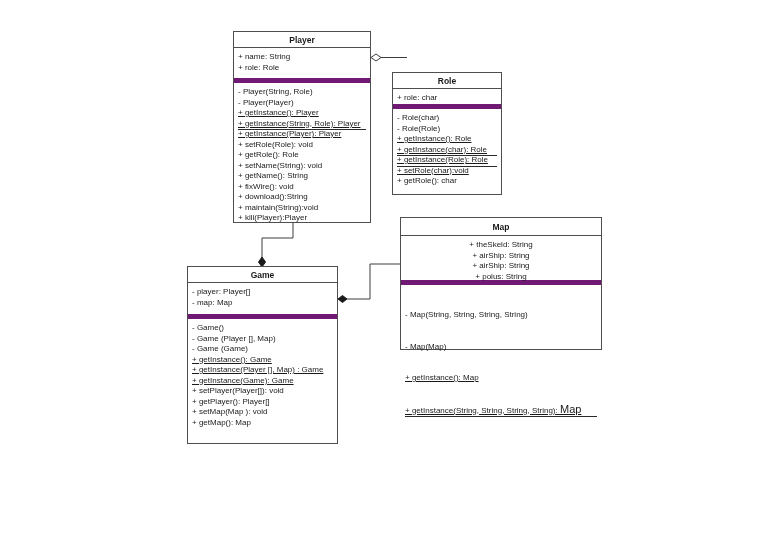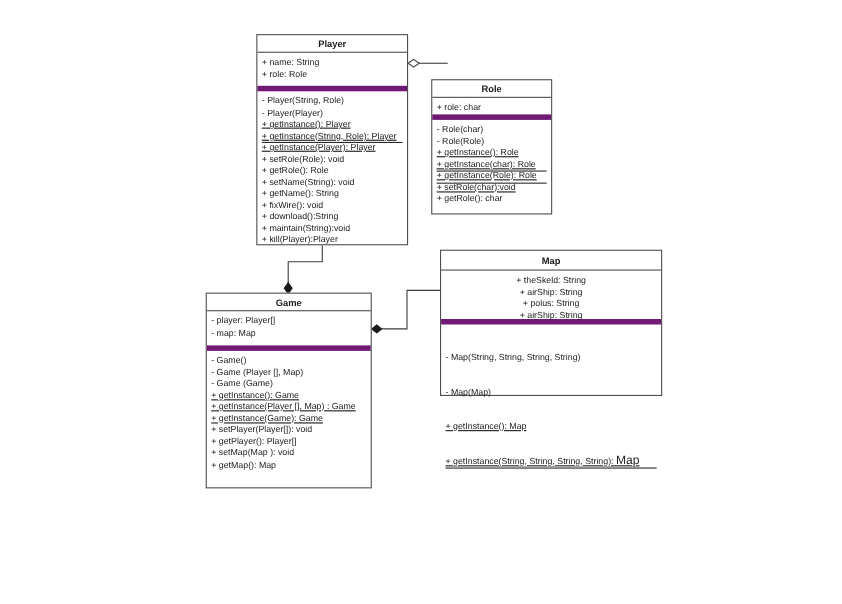--- a/index.html
+++ b/index.html
@@ -24,21 +24,21 @@
   .u-full{border-bottom:1px solid #2a2a2a;margin-bottom:-1px;}
   .big{font-size:11px;line-height:10.5px;}
 
   
   #box-player{left:233px;top:31px;width:138px;height:192px;}
   #box-player .uml-attrs{height:35px;}
   #box-role{left:392px;top:32px;width:110px;height:123px;margin-top:40px;}
   #box-role .uml-attrs{height:20px;}
   #box-game{left:187px;top:266px;width:151px;height:178px;}
   #box-game .uml-attrs{height:36px;}
-  #box-map{left:400px;top:227px;width:202px;height:133px;}
+  #box-map{left:400px;top:217px;width:202px;height:133px;}
   #box-map .uml-title{height:17px;}
   #box-map .uml-attrs{height:49px;text-align:center;}
   #box-map .uml-methods .row{line-height:11.5px;margin-top:20px;}
 </style>
 </head>
 <body>
 
 <div class="canvas">
 
   <svg class="connectors" width="765" height="549" viewBox="0 0 765 549" xmlns="http://www.w3.org/2000/svg">
@@ -116,22 +116,22 @@
         <div class="row"><span>+ setMap(Map ): void</span></div>
         <div class="row"><span>+ getMap(): Map</span></div>
       </div>
   </div>
 
   <div class="uml-class" id="box-map">
     <div class="uml-title">Map</div>
     <div class="uml-attrs">
         <div class="row">+ theSkeld: String</div>
         <div class="row">+ airShip: String</div>
+        <div class="row">+ airShip: String</div>
         <div class="row">+ polus: String</div>
-        <div class="row">+ airShip: String</div>
       </div>
     <div class="uml-methods">
         <div class="row"><span>- Map(String, String, String, String)</span></div>
         <div class="row"><span>- Map(Map)</span></div>
         <div class="row"><span class="u">+ getInstance(): Map</span></div>
         <div class="row u-full"><span class="u">+ getInstance(String, String, String, String): <span class="big">Map</span></span></div>
       </div>
   </div>
 
 </div>

